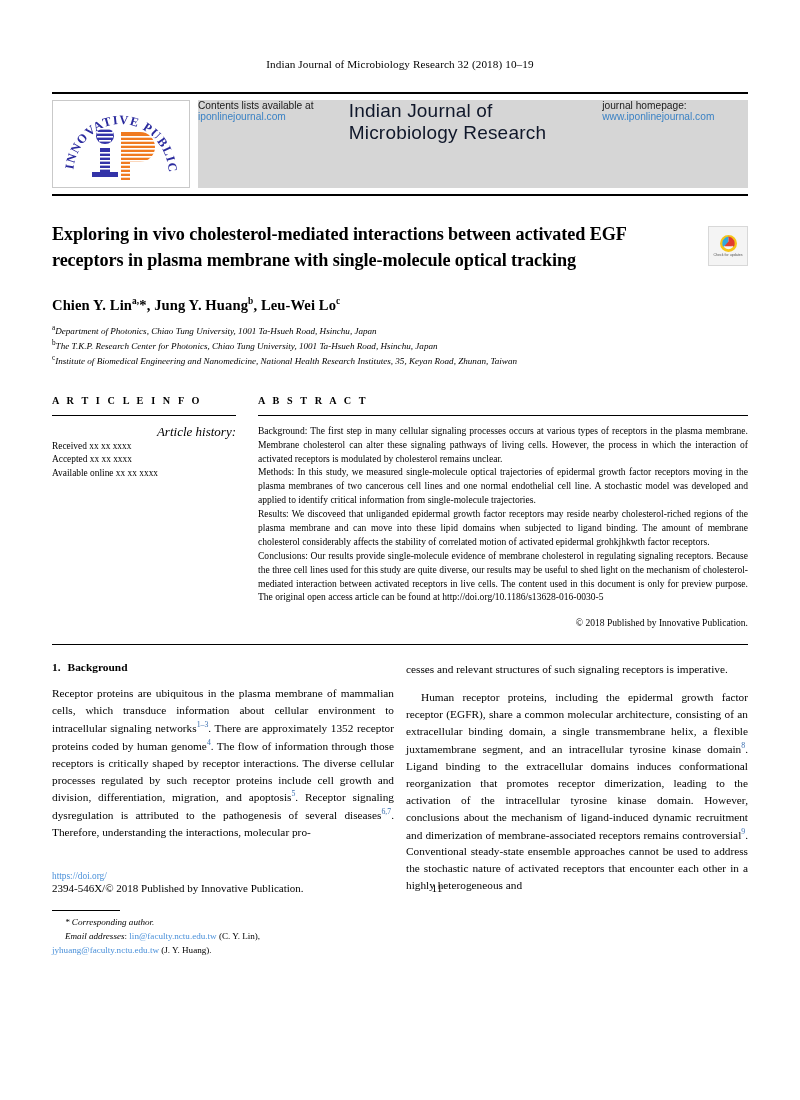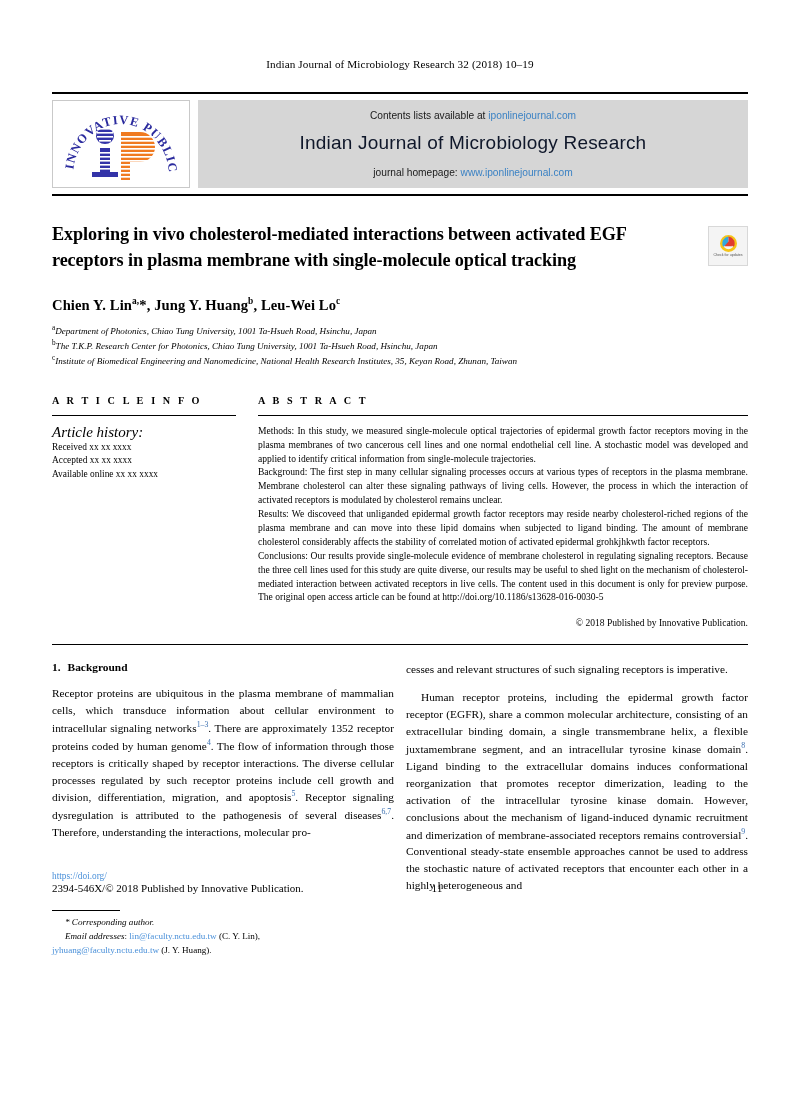--- a/index.html
+++ b/index.html
@@ -42,22 +42,22 @@
     margin: 6px 0;
     flex: 0 0 138px;
     position: relative;
   }
   .logo-svg { display:block; }
   .journal-box {
     flex: 1;
     background: #d6d6d6;
     margin: 6px 0 6px 8px;
     display: flex;
-    flex-direction: column;
-    align-items: center;
+    flex-direction: row;
+    align-items: flex-start;
     justify-content: center;
     font-family: "Liberation Sans", sans-serif;
   }
   .contents-line { font-size: 10.2px; color: #1a1a1a; margin-bottom: 11px; }
   .journal-name { font-size: 19px; color: #0f172a; letter-spacing: .2px; margin-bottom: 13px; }
   .homepage-line { font-size: 10.2px; color: #1a1a1a; }
   .lnk { color: #3b82c4; }
   .lnk-serif { color: #4a90d9; }
 
   
@@ -97,21 +97,21 @@
   .affil sup { font-style: normal; font-size: 7.2px; }
 
   
   .info-abstract { display: flex; margin-top: 26px; }
   .col-info { flex: 0 0 206px; padding-right: 22px; }
   .col-abstract { flex: 1; }
   .sec-head {
     font-size: 10.2px; font-weight: bold; letter-spacing: 2.6px;
   }
   .rule { border-top: 1.6px solid #000; margin-top: 9px; margin-bottom: 8px; }
-  .hist-title { font-size: 15px; font-style: italic; }
+  .hist-title { font-size: 13px; font-style: italic; text-align: right; }
   .hist-line { font-size: 9.4px; line-height: 1.46; }
   .abs-p {
     font-size: 9.55px; line-height: 1.455; text-align: justify; margin: 0 0 0 0;
   }
   .copyright {
     font-size: 9.55px; text-align: right; margin-top: 13px;
   }
 
   
   .body-rule { border-top: 1.6px solid #000; margin-top: 16px; }
@@ -242,22 +242,22 @@
       <div class="rule"></div>
       <div class="hist-title">Article history:</div>
       <div class="hist-line">Received xx xx xxxx</div>
       <div class="hist-line">Accepted xx xx xxxx</div>
       <div class="hist-line">Available online xx xx xxxx</div>
     </div>
 
     <div class="col-abstract">
       <div class="sec-head">A B S T R A C T</div>
       <div class="rule"></div>
+      <p class="abs-p">Background: The first step in many cellular signaling processes occurs at various types of receptors in the plasma membrane. Membrane cholesterol can alter these signaling pathways of living cells. However, the process in which the interaction of activated receptors is modulated by cholesterol remains unclear.</p>
       <p class="abs-p">Methods: In this study, we measured single-molecule optical trajectories of epidermal growth factor receptors moving in the plasma membranes of two cancerous cell lines and one normal endothelial cell line. A stochastic model was developed and applied to identify critical information from single-molecule trajectories.</p>
-      <p class="abs-p">Background: The first step in many cellular signaling processes occurs at various types of receptors in the plasma membrane. Membrane cholesterol can alter these signaling pathways of living cells. However, the process in which the interaction of activated receptors is modulated by cholesterol remains unclear.</p>
       <p class="abs-p">Results: We discoveed that unliganded epidermal growth factor receptors may reside nearby cholesterol-riched regions of the plasma membrane and can move into these lipid domains when subjected to ligand binding. The amount of membrane cholesterol considerably affects the stability of correlated motion of activated epidermal grohkjhkwth factor receptors.</p>
       <p class="abs-p">Conclusions: Our results provide single-molecule evidence of membrane cholesterol in regulating signaling receptors. Because the three cell lines used for this study are quite diverse, our results may be useful to shed light on the mechanism of cholesterol-mediated interaction between activated receptors in live cells. The content used in this document is only for preview purpose. The original open access article can be found at http://doi.org/10.1186/s13628-016-0030-5</p>
       <div class="copyright">© 2018 Published by Innovative Publication.</div>
     </div>
   </div>
 
   <div class="body-rule"></div>
 
   <div class="body-cols">
     <div class="bcol" style="height:296px;">

